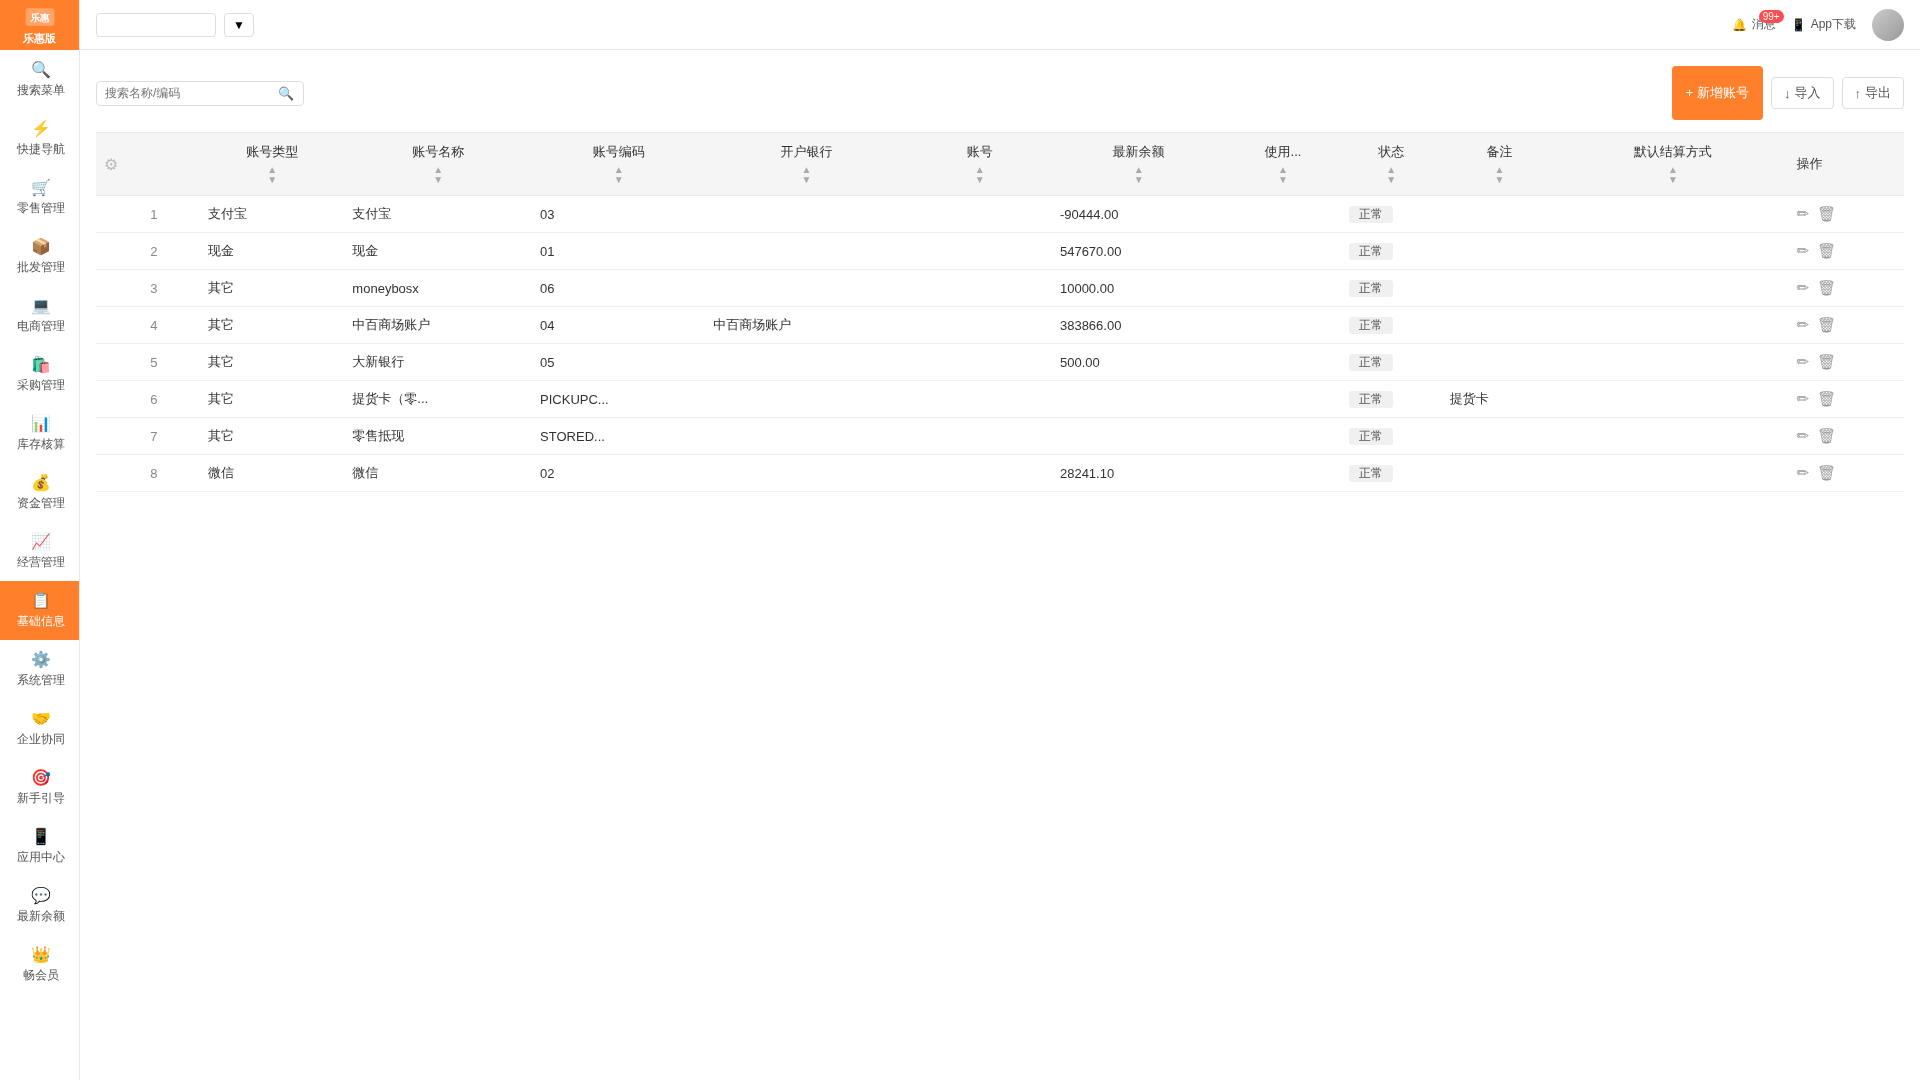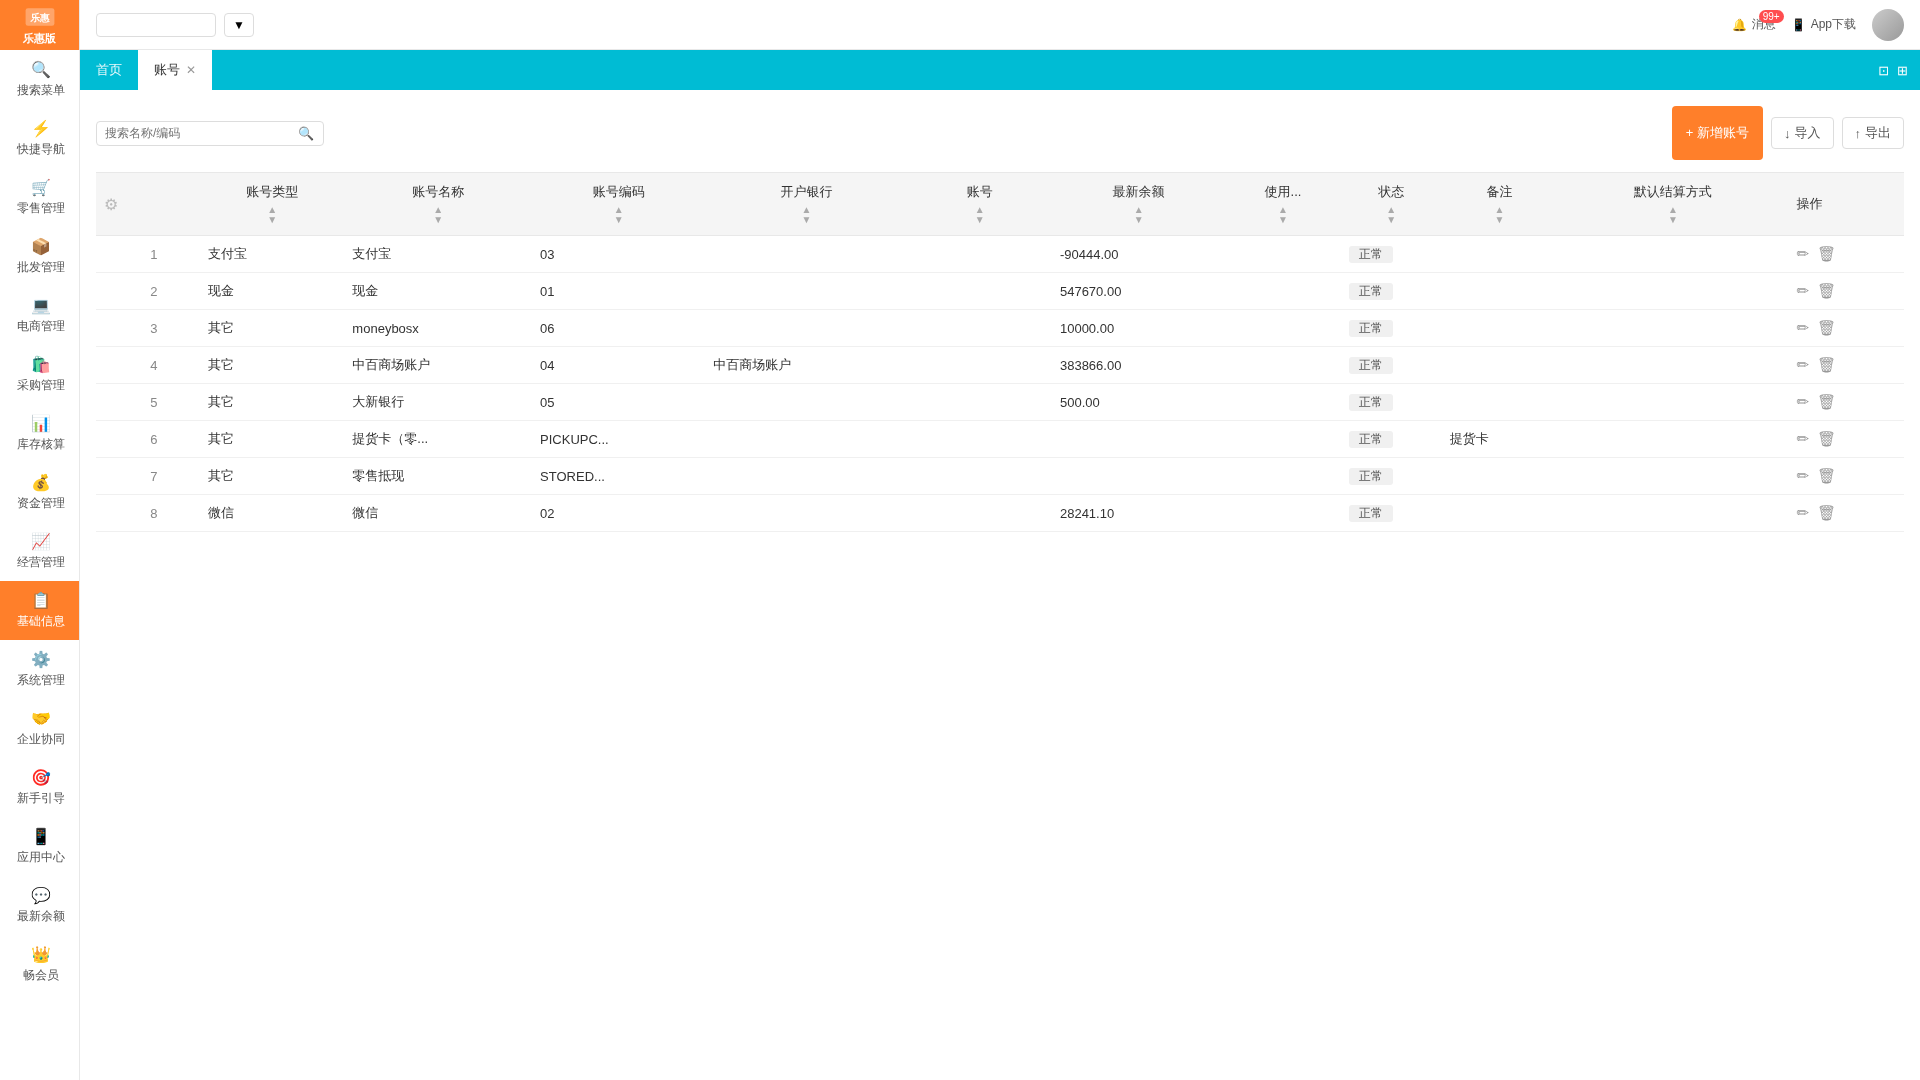--- a/index.html
+++ b/index.html
@@ -173,21 +173,21 @@
       align-items: center;
       justify-content: space-between;
       margin-bottom: 12px;
     }
     .search-input-wrap {
       display: flex;
       align-items: center;
       border: 1px solid #ddd;
       border-radius: 4px;
       padding: 4px 8px;
-      width: 228px;
+      width: 208px;
       background: #fff;
     }
     .search-input-wrap input {
       border: none;
       outline: none;
       font-size: 12px;
       width: 100%;
       color: #999;
     }
     .toolbar-right { display: flex; align-items: center; gap: 8px; }
@@ -398,33 +398,20 @@
         <span class="badge">99+</span>
       </div>
       <div class="app-download">
         <span>📱</span>
         <span>App下载</span>
       </div>
       <div class="avatar" style="background: linear-gradient(135deg, #ccc 0%, #999 100%);"></div>
     </div>
   </div>
 
-  <div class="tab-bar">
-    <div class="tab-item" style="color: rgba(255,255,255,0.9);">
-      <span>首页</span>
-    </div>
-    <div class="tab-item active">
-      <span>账号</span>
-      <span class="tab-close">✕</span>
-    </div>
-    <div class="tab-expand">
-      <span style="cursor:pointer;">⊡</span>
-      <span style="cursor:pointer;">⊞</span>
-    </div>
-  </div>
 
   <div class="page-content">
 
     <div class="toolbar">
       <div class="search-input-wrap">
         <input type="text" placeholder="搜索名称/编码" style="">
         <span style="color:#aaa;">🔍</span>
       </div>
       <div class="toolbar-right">
         <button class="btn-add">

